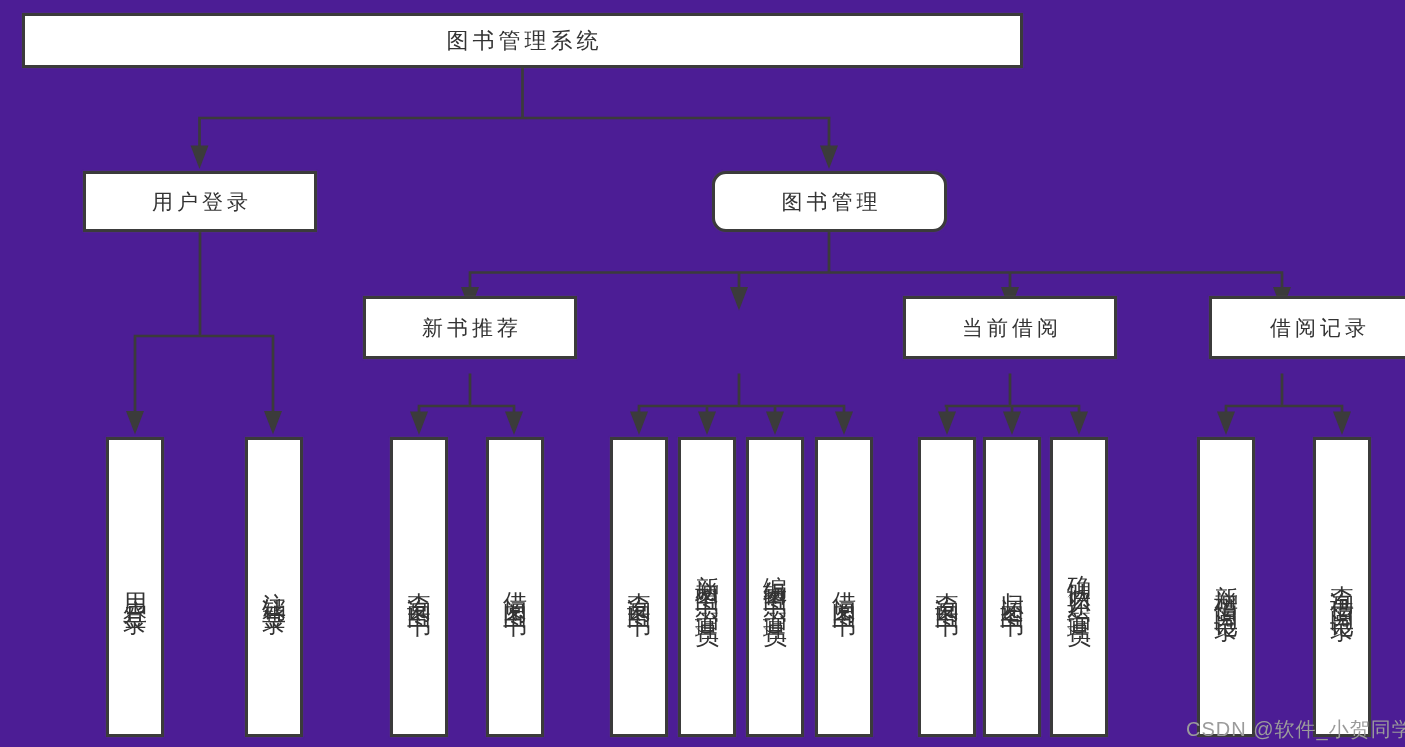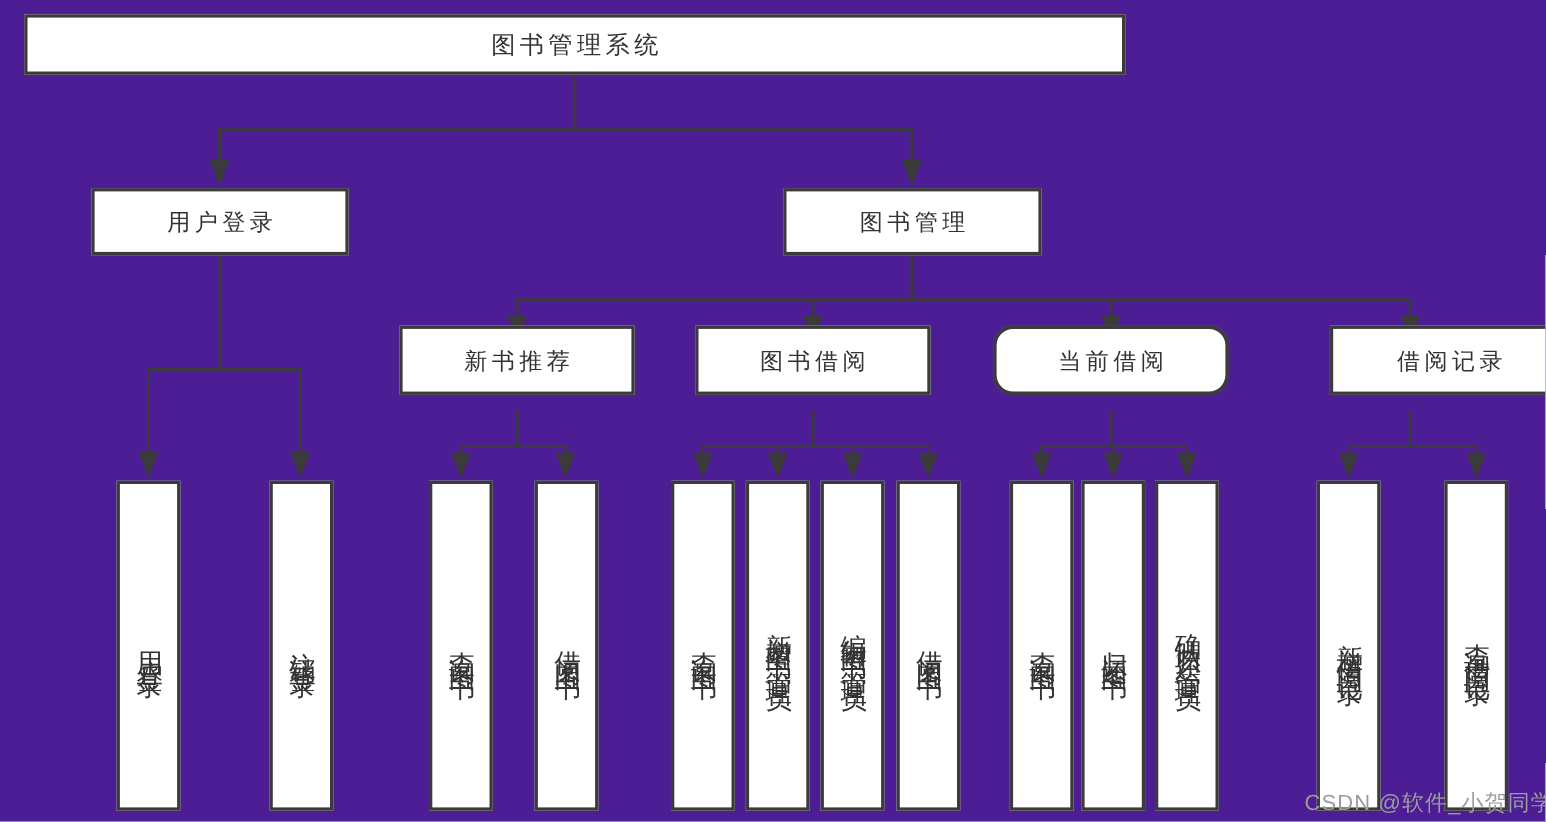--- a/index.html
+++ b/index.html
@@ -9,25 +9,25 @@
   }
   .edges{position:absolute;left:0;top:0;width:1405px;height:747px;z-index:1;}
   .node{
     position:absolute;box-sizing:border-box;background:#ffffff;
     border:3px solid #3b3b3b;display:flex;align-items:center;justify-content:center;
     z-index:2;box-shadow:0 0 1.5px rgba(90,90,90,0.55);
   }
   .h-node{font-size:21px;letter-spacing:4px;text-indent:4px;white-space:nowrap;}
   .root-node{left:22px;top:13px;width:1001px;height:55px;font-size:22px;}
   .l2-user{left:83px;top:171px;width:234px;height:61px;}
-  .l2-mgmt{left:712px;top:171px;width:235px;height:61px;}
+  .l2-mgmt{left:712px;top:171px;width:235px;height:61px;border-radius:14px;}
   .l3{top:296px;height:63px;}
   .l3-a{left:363px;width:214px;}
   .l3-b{left:632px;width:214px;}
-  .l3-c{left:903px;width:214px;border-radius:18px;}
+  .l3-c{left:903px;width:214px;}
   .l3-d{left:1173px;width:218px;margin-left:36px;}
   .leaf{
     top:437px;width:58px;height:300px;
     writing-mode:vertical-rl;text-orientation:mixed;
     font-size:24px;letter-spacing:7px;line-height:1;
   }
   .watermark{
     position:absolute;left:1186px;top:716px;z-index:3;
     font-size:20px;color:#9b9b9b;white-space:nowrap;letter-spacing:1px;
   }
@@ -84,23 +84,20 @@
   <div class="node h-node l2-user">
     <span>用户登录</span>
   </div>
   <div class="node h-node l2-mgmt">
     <span>图书管理</span>
   </div>
 
   <div class="node h-node l3 l3-a">
     <span>新书推荐</span>
   </div>
-  <div class="node h-node l3 l3-b">
-    <span>图书借阅</span>
-  </div>
   <div class="node h-node l3 l3-c">
     <span>当前借阅</span>
   </div>
   <div class="node h-node l3 l3-d">
     <span>借阅记录</span>
   </div>
 
   <div class="node leaf" style="left:106px">
     <span>用户登录</span>
   </div>

